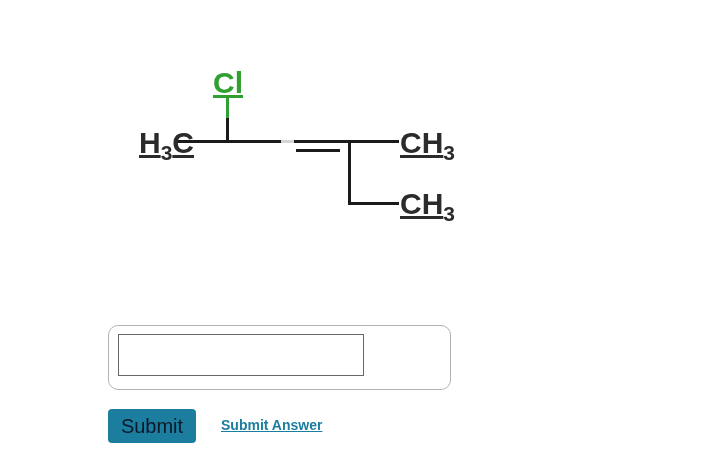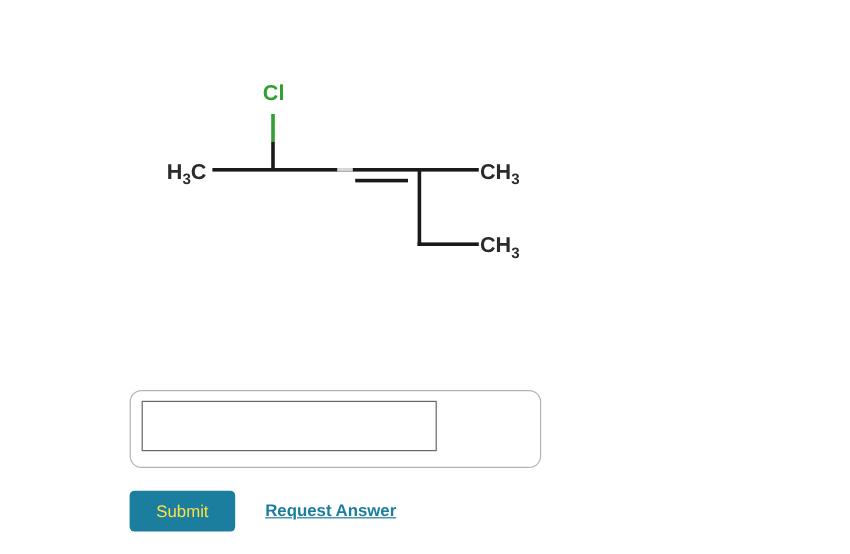--- a/index.html
+++ b/index.html
@@ -15,26 +15,27 @@
   
   .bond {
     position: absolute;
     background: var(--bond-black, #1a1a1a);
   }
   .bond--cl-upper { background: var(--chlorine-green, #30a030); }
   .bond--gap { background: #d5d5d5; }
 
   .atom {
     position: absolute;
-    font-size: 18px;
+    font-size: 30px;
     font-weight: 600;
     color: #2b2b2b;
     line-height: 1;
     white-space: nowrap;
     transform: translateY(-50%);
+    text-decoration: underline;
   }
   .atom sub { font-size: 0.70em; line-height: 0; }
   .atom--cl {
     color: var(--chlorine-green, #30a030);
     transform: translateX(-50%);
   }
 
   
   .answer-outer {
     position: absolute;
@@ -57,25 +58,25 @@
     padding: 0 8px;
     background: #ffffff;
     outline: none;
   }
 
   .submit-btn {
     position: absolute;
     left: 108px; top: 409px;
     width: 88px; height: 34px;
     background: var(--accent-teal, #1b7e9e);
-    color: #fde047;
+    color: #0f172a;
     border: none;
     border-radius: 4px;
     font-family: "Liberation Sans", sans-serif;
-    font-size: 14px;
+    font-size: 20px;
     cursor: pointer;
   }
 
   .request-link {
     position: absolute;
     left: 221px; top: 418px;
     font-size: 14px;
     font-weight: 700;
     color: var(--accent-teal, #1b7e9e);
     text-decoration: underline;
@@ -106,15 +107,15 @@
 
     <span class="atom" style="left:400px; top:204px;"><span>CH</span><sub>3</sub></span>
   </div>
 
   <div class="answer-outer">
     <input class="answer-input" type="text" value="" style="">
   </div>
 
   <button class="submit-btn">Submit</button>
 
-  <a class="request-link" href="#">Request Answer</a>
+  <a class="request-link" href="#">Submit Answer</a>
 
 </div>
 
 </body></html>

